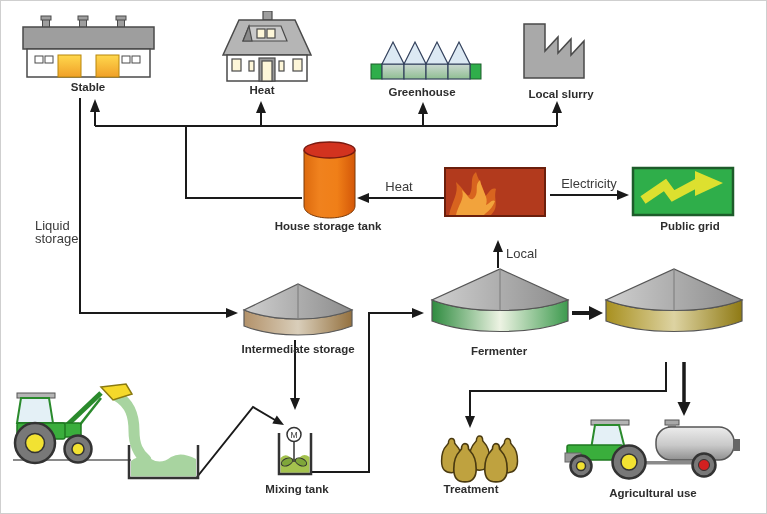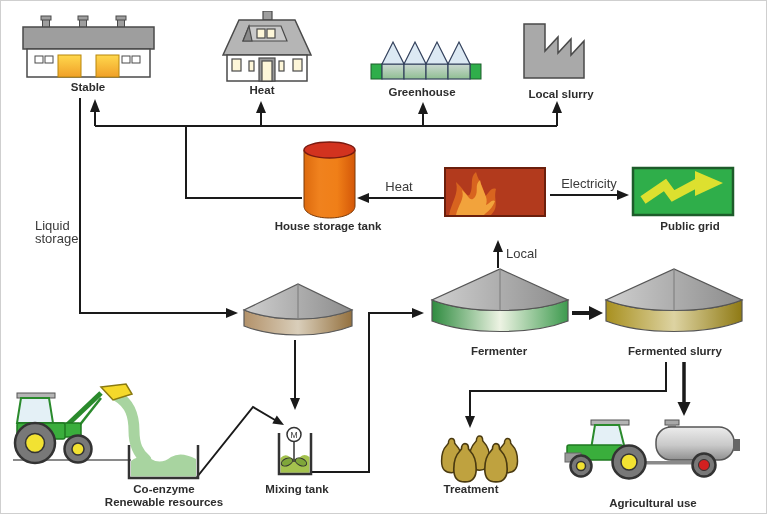--- a/index.html
+++ b/index.html
@@ -277,28 +277,24 @@
       <circle cx="22" cy="55" r="4.5" fill="#f2e232" stroke="#333333" stroke-width="1.5"></circle>
     </g>
   </svg>
 
   <div class="node-label" style="left:37px;top:80px;width:100px">Stable</div>
   <div class="node-label" style="left:211px;top:83px;width:100px">Heat</div>
   <div class="node-label" style="left:358px;top:85px;width:126px">Greenhouse</div>
   <div class="node-label" style="left:498px;top:87px;width:124px">Local slurry</div>
   <div class="node-label" style="left:252px;top:219px;width:150px">House storage tank</div>
   <div class="node-label" style="left:628px;top:219px;width:122px">Public grid</div>
+  <div class="node-label" style="left:220px;top:342px;width:154px">Intermediate storage</div>
   <div class="node-label" style="left:438px;top:344px;width:120px">Fermenter</div>
-  <div class="node-label" style="left:602px;top:344px;width:144px">Fermented slurry</div>
-  <div class="node-label" style="left:73px;top:482px;width:180px">
-    <span style="display:block">Co-enzyme</span>
-    <span style="display:block">Renewable resources</span>
-  </div>
   <div class="node-label" style="left:246px;top:482px;width:100px">Mixing tank</div>
   <div class="node-label" style="left:420px;top:482px;width:100px">Treatment</div>
-  <div class="node-label" style="left:580px;top:496px;width:144px">Agricultural use</div>
+  <div class="node-label" style="left:580px;top:486px;width:144px">Agricultural use</div>
 
   <div class="flow-label" style="left:34px;top:218px;width:58px">Liquid storage</div>
   <div class="flow-label center" style="left:372px;top:179px;width:52px">Heat</div>
   <div class="flow-label center" style="left:548px;top:176px;width:80px">Electricity</div>
   <div class="flow-label" style="left:505px;top:246px;width:60px">Local</div>
 
 </div>
 
 </body></html>

